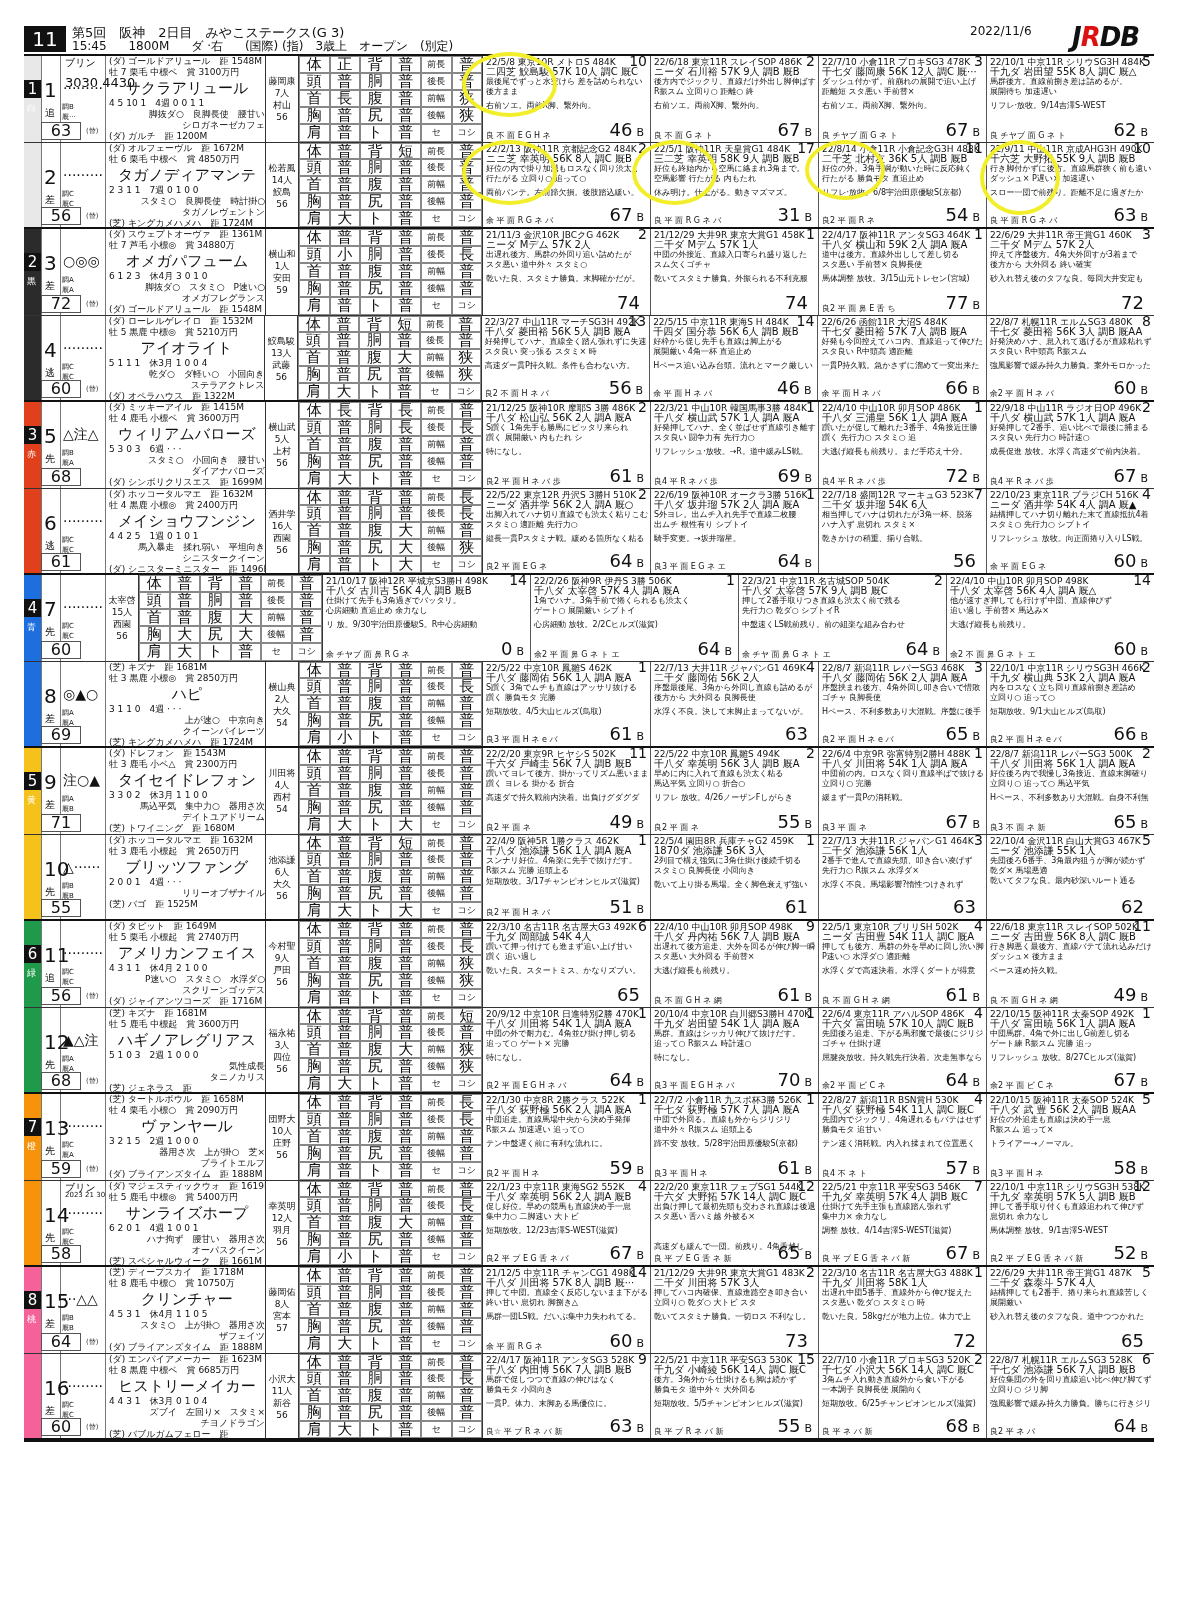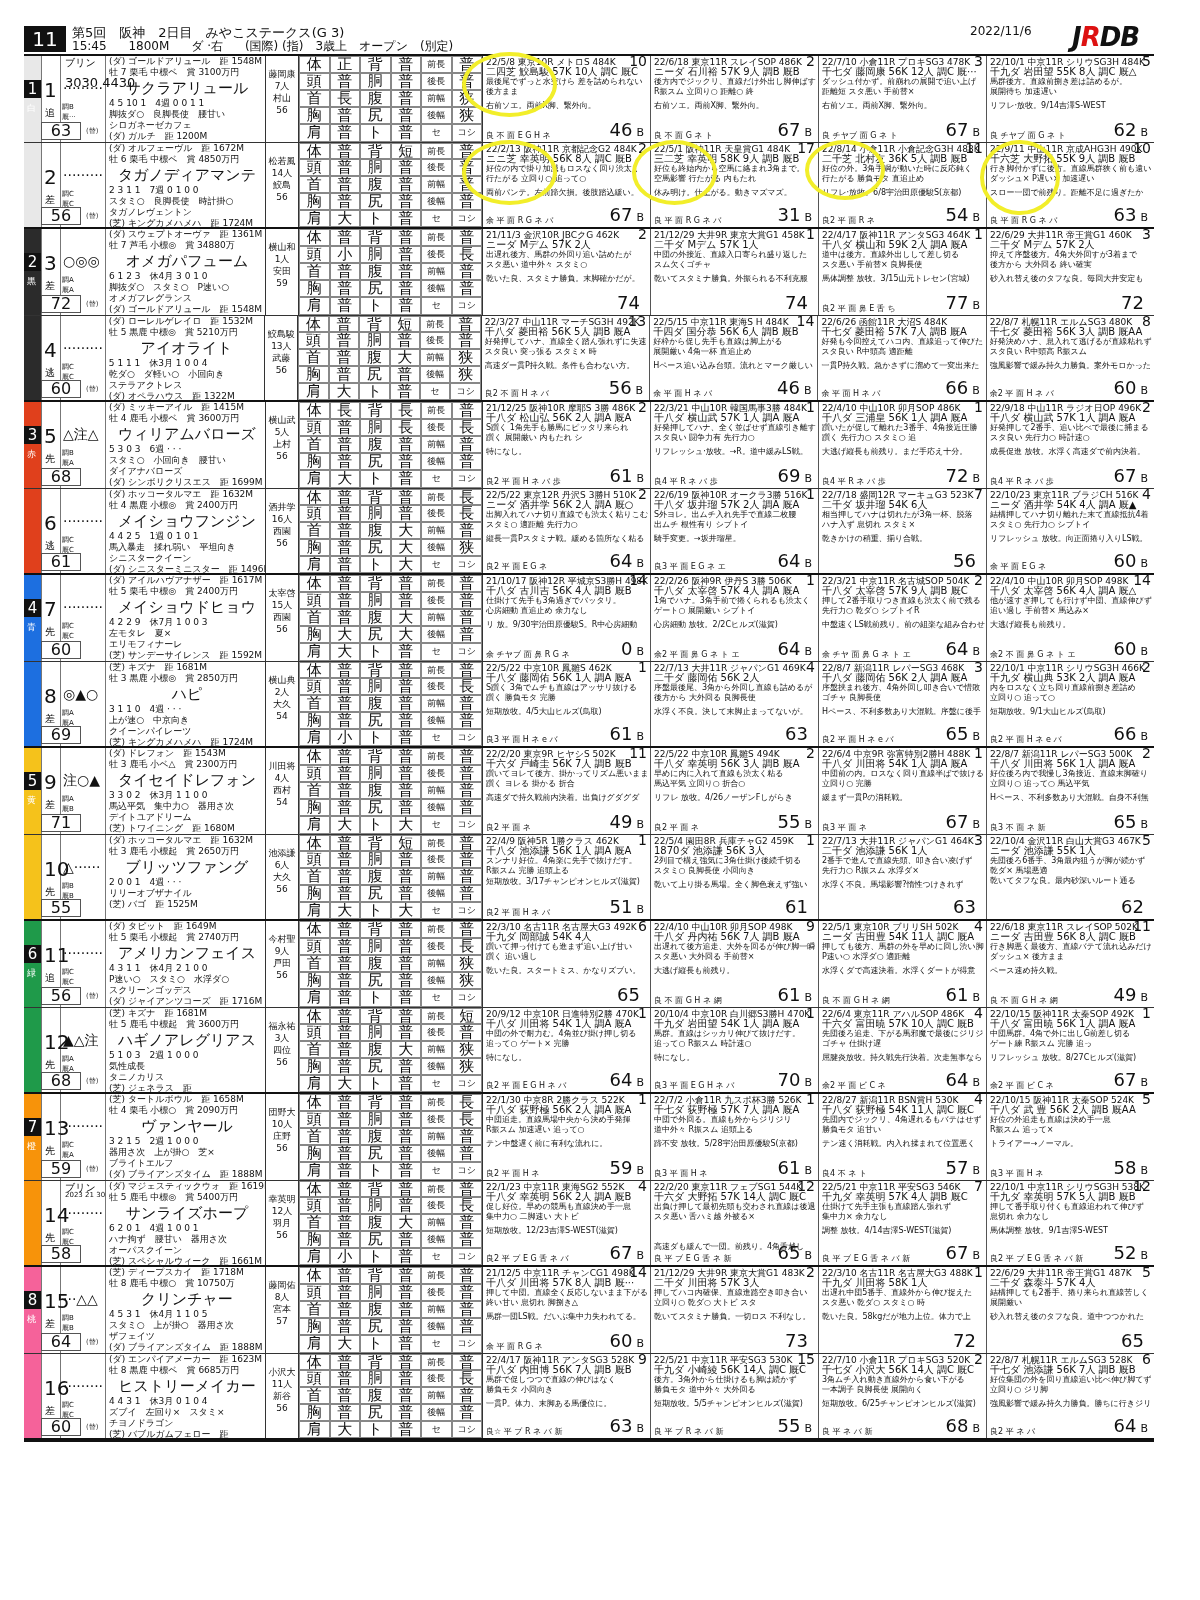--- a/index.html
+++ b/index.html
@@ -24,22 +24,22 @@
 .num .st{position:absolute;top:50px;left:3px;font-size:10px}
 .marks{width:45px;border-right:1px solid #777;position:relative;font-size:9px}
 .marks .mk{position:absolute;top:24px;left:2px;font-size:14px;white-space:nowrap}
 .marks .pr{position:absolute;top:0;left:4px;font-size:10px;white-space:nowrap}
 .marks .ch{position:absolute;top:46px;left:1px;font-size:7px;line-height:10px}
 .idx{position:absolute;left:17px;bottom:2px;width:40px;height:18px;border:1px solid #555;background:#fff;font-size:16px;text-align:center;line-height:16px;color:#111}
 .sub{position:absolute;left:62px;bottom:6px;font-size:7px;color:#333}
 .info{width:160px;border-right:1px solid #333;position:relative;font-size:9px;line-height:11px;padding-left:3px}
 .info .l{white-space:nowrap;overflow:hidden}
 .info .name{font-size:15px;line-height:18px;text-align:center;margin:1px 0}
-.info .dam{text-align:left}
-.jk{width:33px;border-right:1px solid #333;font-size:9px;text-align:center;line-height:12px;padding-top:12px}
+.info .dam{text-align:right}
+.jk{width:33px;border-right:1px solid #333;font-size:9px;text-align:center;line-height:12px;padding-top:19px}
 .body{width:184px;display:grid;grid-template-columns:repeat(6,1fr);grid-template-rows:repeat(5,1fr);font-size:15px;border-right:1px solid #333}
 .body div{border:1px solid #888;text-align:center;line-height:15px;overflow:hidden}
 .body .sm{font-size:9px}
 .past{flex:1;display:flex}
 .pc{flex:1;border-right:1px solid #555;position:relative;font-size:8px;line-height:10px;padding:1px 3px;overflow:hidden}
 .pc:last-child{border-right:none}
 .pc .t1{white-space:nowrap;font-size:9px}
 .pc .t1 .fin{position:absolute;right:3px;top:0;font-size:14px}
 .pc .t2{white-space:nowrap;font-size:10px}
 .pc .cm{white-space:nowrap}
@@ -691,29 +691,20 @@
       <span class="st">先</span>
     </div>
     <div class="marks">
       <span class="pr"></span>
       <span class="pr" style="top:10px;font-size:7px"></span>
       <span class="mk">·········</span>
       <span class="ch"><span>調C</span><br><span>厩C</span></span>
     </div>
     <div class="idx">60</div>
     <div class="sub"></div>
-    <div class="info">
-      <div class="l">(ダ) アイルハヴアナザー　距 1617M</div>
-      <div class="l">牡 5 栗毛 中標◎　賞 2400万円</div>
-      <div class="name">メイショウドヒョウ</div>
-      <div class="l">4 2 2 9　休7月 1 0 0 3</div>
-      <div class="l dam">左モタレ　夏×</div>
-      <div class="l dam">エリモフィナーレ</div>
-      <div class="l">(芝) サンデーサイレンス　距 1592M</div>
-    </div>
     <div class="jk">
       <div>太宰啓</div>
       <div>15人</div>
       <div>西園</div>
       <div>56</div>
     </div>
     <div class="body">
         <div>体</div>
         <div>普</div>
         <div>背</div>

